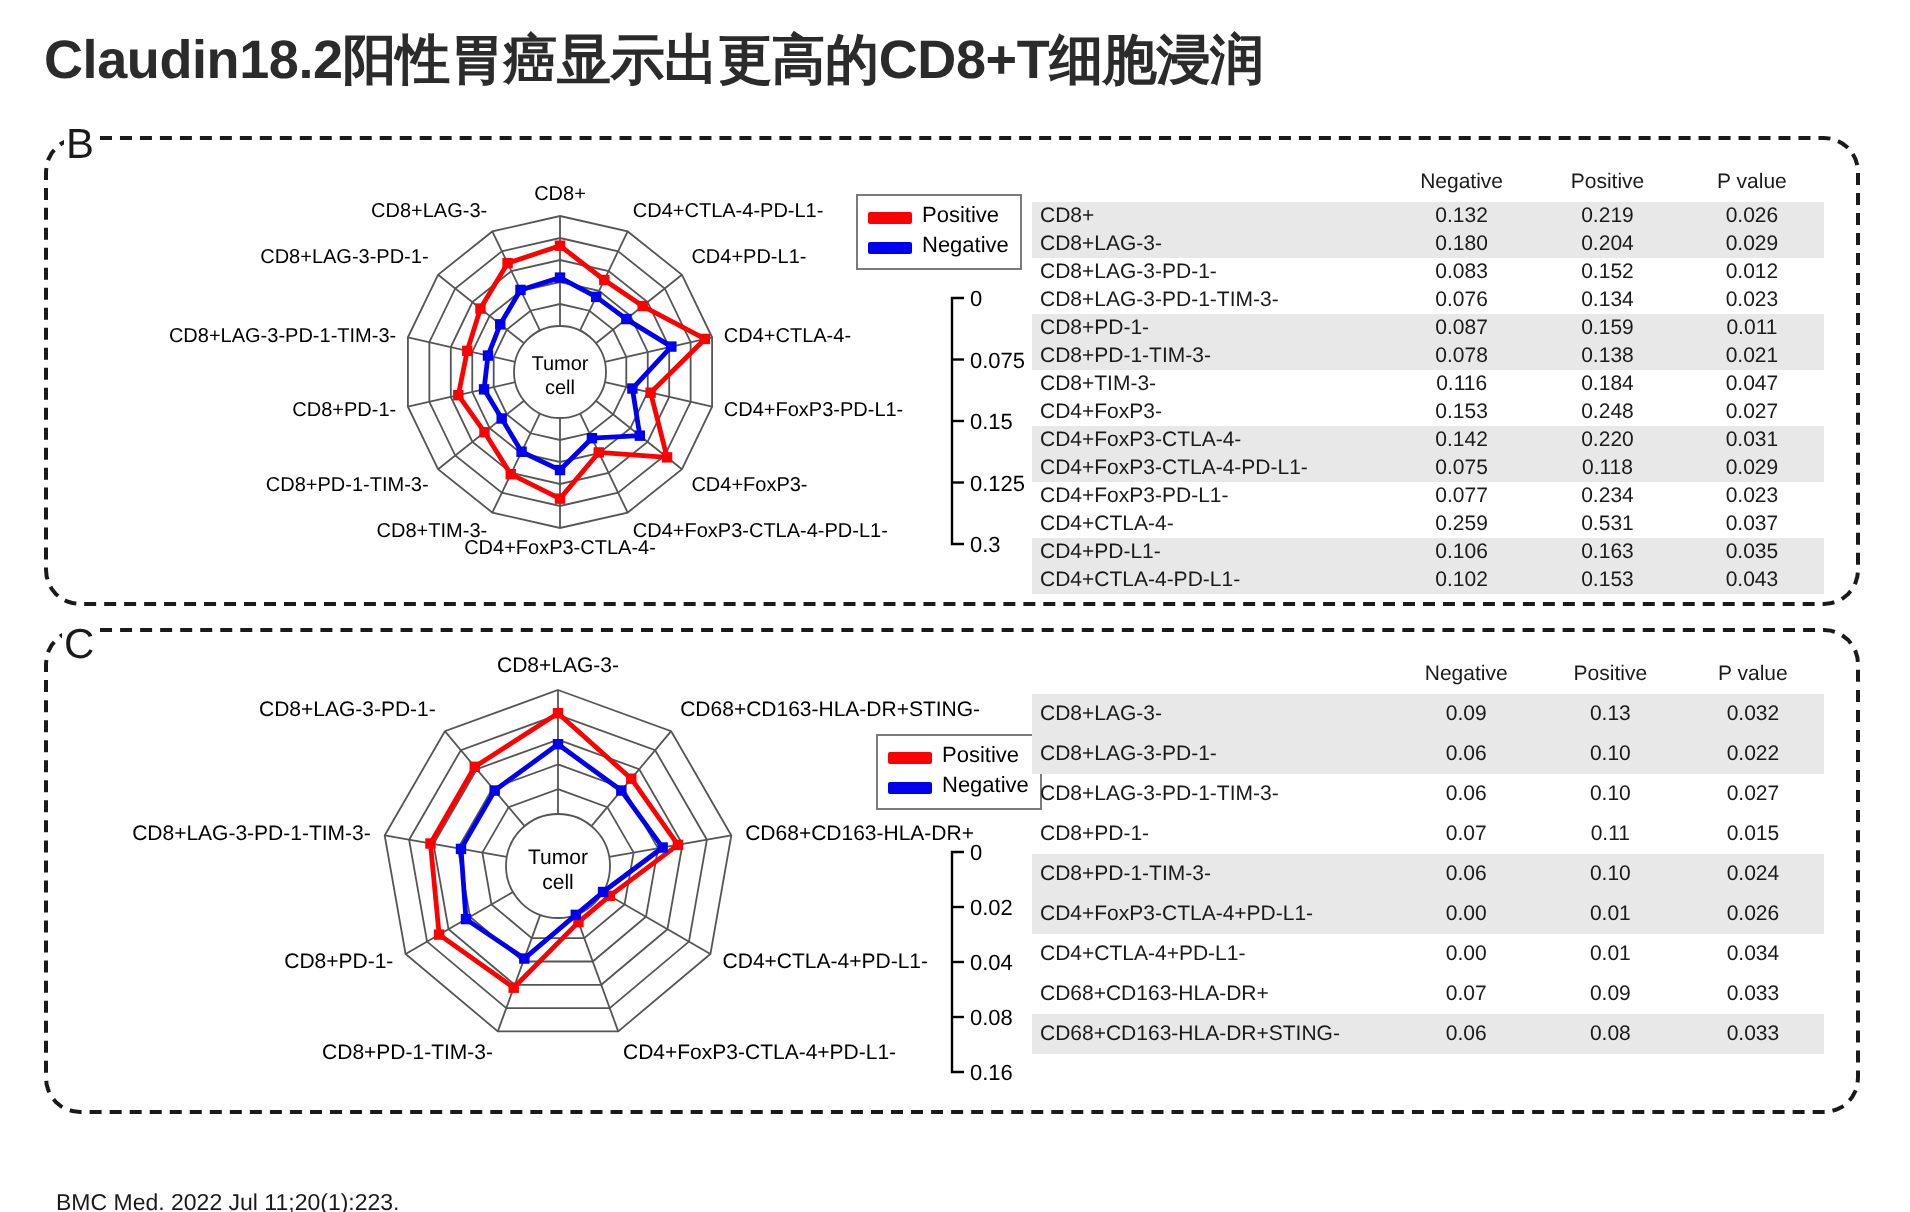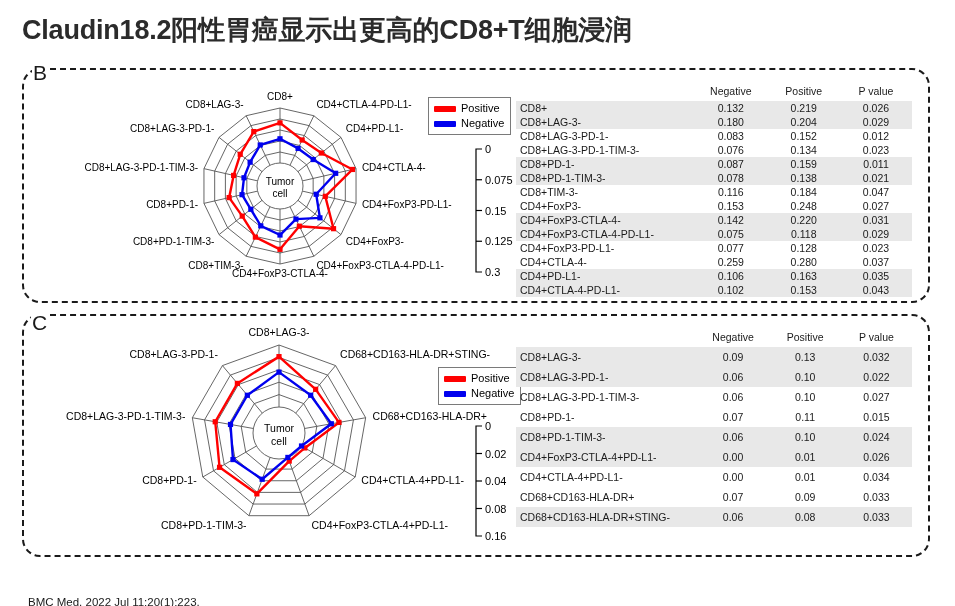--- a/index.html
+++ b/index.html
@@ -309,27 +309,27 @@
       </tr>
       <tr class="shade">
         <td class="col-name">CD4+FoxP3-CTLA-4-PD-L1-</td>
         <td class="col-num">0.075</td>
         <td class="col-num">0.118</td>
         <td class="col-num">0.029</td>
       </tr>
       <tr>
         <td class="col-name">CD4+FoxP3-PD-L1-</td>
         <td class="col-num">0.077</td>
-        <td class="col-num">0.128</td>
+        <td class="col-num">0.234</td>
         <td class="col-num">0.023</td>
       </tr>
       <tr>
         <td class="col-name">CD4+CTLA-4-</td>
         <td class="col-num">0.259</td>
-        <td class="col-num">0.280</td>
+        <td class="col-num">0.531</td>
         <td class="col-num">0.037</td>
       </tr>
       <tr class="shade">
         <td class="col-name">CD4+PD-L1-</td>
         <td class="col-num">0.106</td>
         <td class="col-num">0.163</td>
         <td class="col-num">0.035</td>
       </tr>
       <tr class="shade">
         <td class="col-name">CD4+CTLA-4-PD-L1-</td>

